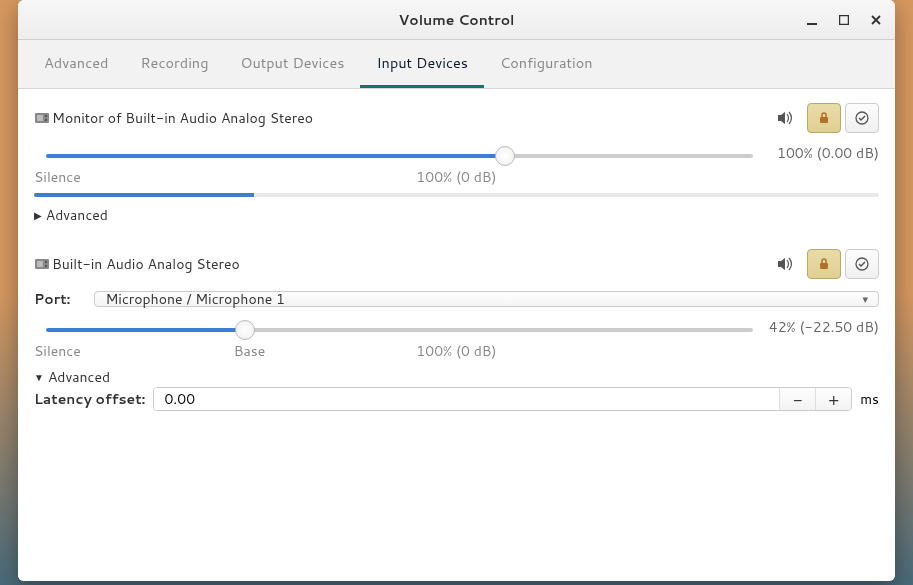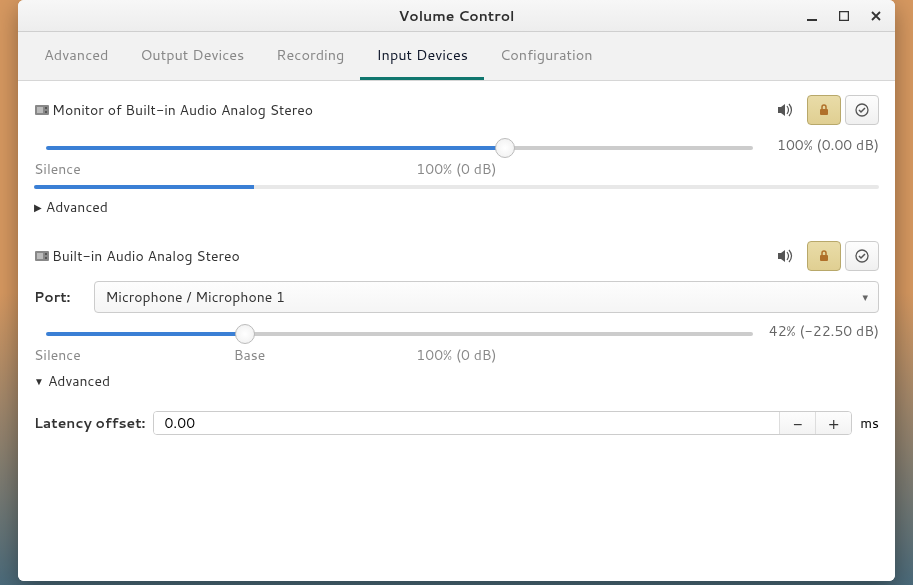--- a/index.html
+++ b/index.html
@@ -1,18 +1,18 @@
 <!DOCTYPE html>
 <html><head>
 <meta charset="utf-8">
 <style>
 * { box-sizing: border-box; margin: 0; padding: 0; font-family: "Cantarell", "Segoe UI", sans-serif; font-size: 14px; }
 body { background: linear-gradient(to bottom, #d69860 0%, #d69860 50%, #4a6a7a 100%); width: 913px; height: 585px; padding: 0 18px 4px 18px; display: flex; flex-direction: column; }
 .window { background: #fafafa; border-radius: 6px; box-shadow: 0 8px 24px rgba(0,0,0,0.35); overflow: hidden; flex: 1; display: flex; flex-direction: column; }
-.titlebar { background: linear-gradient(to bottom, #f7f7f7, #ededed); border-bottom: 1px solid #cfcfcf; height: 32px; display: flex; align-items: center; justify-content: center; position: relative; }
+.titlebar { background: linear-gradient(to bottom, #f7f7f7, #ededed); border-bottom: 1px solid #cfcfcf; height: 40px; display: flex; align-items: center; justify-content: center; position: relative; }
 .titlebar .title { font-weight: bold; color: #2e2e2e; }
 .titlebar .controls { position: absolute; right: 6px; top: 0; height: 100%; display: flex; align-items: center; gap: 6px; }
 .tb-btn { width: 26px; height: 26px; border-radius: 4px; display: flex; align-items: center; justify-content: center; color: #333; cursor: pointer; }
 .tabs { display: flex; border-bottom: 1px solid #d6d6d6; background: #f2f2f2; padding: 0 10px; }
 .tab { padding: 12px 16px; color: #888; cursor: pointer; border-bottom: 3px solid transparent; font-size: 14.5px; }
 .tab.active { color: #0f172a; font-weight: 500; border-bottom: 3px solid #0f766e; }
 .content { flex: 1; padding: 14px 16px 10px 16px; background: #fff; overflow: auto; }
 .device { margin-bottom: 24px; }
 .device-header { display: flex; align-items: center; gap: 2px; margin-bottom: 10px; }
 .device-icon { width: 16px; height: 16px; }
@@ -31,23 +31,23 @@
 .ticks { display: flex; color: #888; font-size: 13px; margin: 2px 0 6px 0; position: relative; }
 .tick-left { }
 .tick-center { position: absolute; left: 50%; transform: translateX(-50%); }
 .tick-base { position: absolute; left: 25.5%; transform: translateX(-50%); }
 .vu-meter { height: 4px; width: 100%; background: #e8e8e8; border-radius: 2px; margin: 4px 0 8px 0; overflow: hidden; }
 .vu-fill { height: 100%; background: #3a7fd5; }
 .adv-toggle { display: flex; align-items: center; gap: 4px; color: #333; cursor: pointer; font-size: 14px; margin-top: 4px; }
 .adv-toggle .tri { font-size: 10px; }
 .port-row { display: flex; align-items: center; gap: 24px; margin: 8px 0; }
 .port-row label { font-weight: bold; color: #333; }
-.select { flex: 1; height: 32px; border: 1px solid #ccc; border-radius: 4px; background: linear-gradient(#fdfdfd,#f5f5f5); padding: 0 30px 0 10px; position: relative; display: flex; align-items: center; cursor: pointer; color: #333; }
+.select { flex: 1; height: 16px; border: 1px solid #ccc; border-radius: 4px; background: linear-gradient(#fdfdfd,#f5f5f5); padding: 0 30px 0 10px; position: relative; display: flex; align-items: center; cursor: pointer; color: #333; }
 .select::after { content: "▾"; position: absolute; right: 10px; color: #666; font-size: 11px; }
-.latency-row { display: flex; align-items: center; gap: 8px; margin-top: 20px; }
+.latency-row { display: flex; align-items: center; gap: 8px; margin-top: 0; }
 .latency-row label { font-weight: bold; color: #333; }
 .spin { flex: 1; display: flex; border: 1px solid #ccc; border-radius: 4px; overflow: hidden; height: 24px; }
 .spin input { flex: 1; border: none; padding: 0 10px; outline: none; font-size: 14px; background: #fff; }
 .spin button { width: 36px; border: none; border-left: 1px solid #ddd; background: linear-gradient(#fdfdfd,#f3f3f3); cursor: pointer; font-size: 16px; color: #333; }
 .footer { border-top: 1px solid #ddd; padding: 10px 16px; display: flex; align-items: center; justify-content: center; gap: 10px; background: #fafafa; }
 .footer label { font-weight: bold; color: #333; }
 .footer .select { flex: 0 0 500px; }
 svg { display: block; }
 </style>
 </head>
@@ -70,22 +70,22 @@
       <div class="tb-btn">
         <svg width="12" height="12" viewBox="0 0 12 12">
             <path d="M2 2 L10 10 M10 2 L2 10" stroke="#333" stroke-width="1.8"></path>
           </svg>
       </div>
     </div>
   </div>
 
   <div class="tabs">
     <div class="tab">Advanced</div>
+    <div class="tab">Recording</div>
     <div class="tab">Output Devices</div>
-    <div class="tab">Recording</div>
     <div class="tab active">Input Devices</div>
     <div class="tab">Configuration</div>
   </div>
 
   <div class="content">
 
     <div class="device">
       <div class="device-header">
         <svg class="device-icon" viewBox="0 0 16 16">
           <rect x="1" y="3" width="14" height="10" rx="1" fill="#888"></rect>

